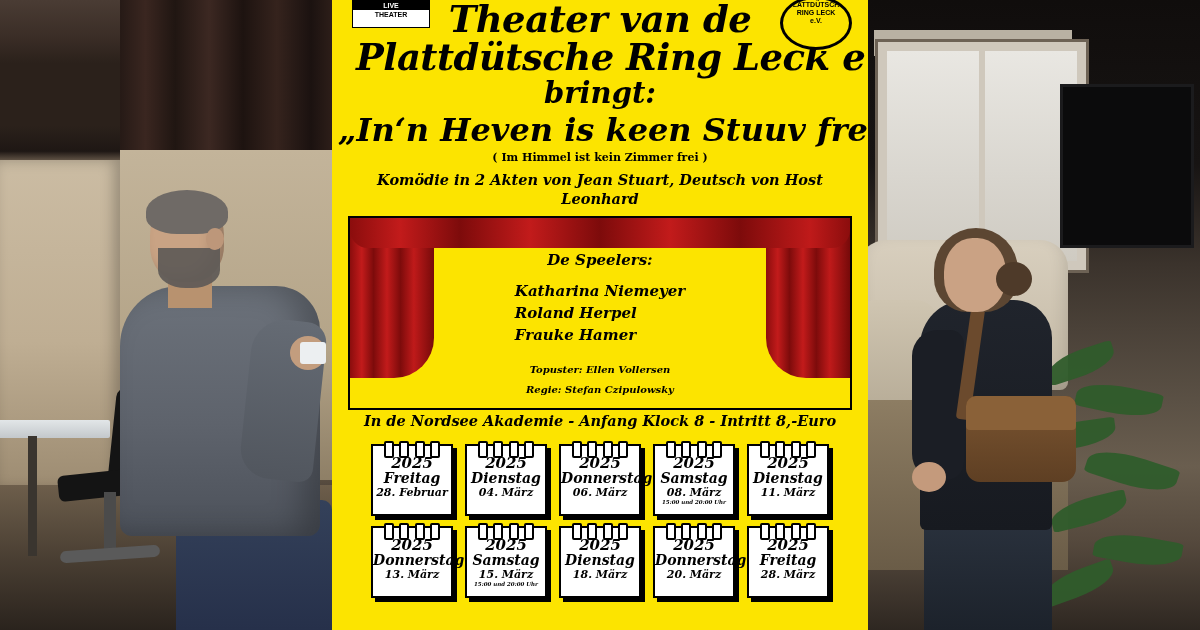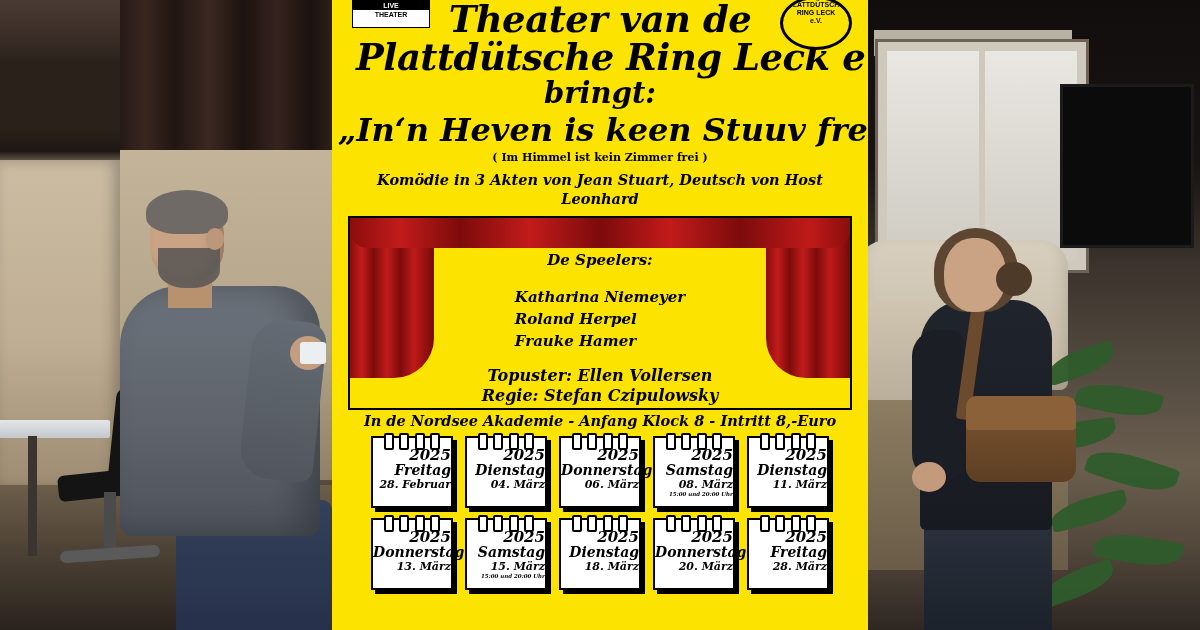--- a/index.html
+++ b/index.html
@@ -315,37 +315,36 @@
   }
   .stage-inner {
     position: relative;
     padding-top: 30px;
     font-family: "DejaVu Serif", serif;
     font-weight: bold; font-style: italic;
   }
   .speelers-label { font-size: 15px; line-height: 24px; }
   .cast {
     display: flex; justify-content: center; gap: 34px;
-    margin-top: 14px;
+    margin-top: 8px;
     font-size: 15px; line-height: 22px;
   }
   .cast-col { text-align: left; }
   .crew {
     margin-top: 14px;
-    font-size: 16px; line-height: 20px;
+    font-size: 10px; line-height: 20px;
   }
   .venue {
     font-family: "DejaVu Serif", serif;
     font-weight: bold; font-style: italic;
     font-size: 14.5px; line-height: 22px;
   }
   .dates {
-    margin-top: 4px;
+    margin-top: 12px;
     padding: 0 14px;
-    text-align: right;
   }
   .date-row {
     display: flex; justify-content: center; gap: 12px;
     margin-bottom: 10px;
   }
   .cal {
     position: relative;
     width: 82px; height: 72px;
     background: #fff;
     border: 2px solid #000;
@@ -438,21 +437,21 @@
       <div>PLATTDÜTSCHE</div>
       <div>RING LECK</div>
       <div>e.V.</div>
     </div>
 
     <div class="poster-title1 l1">Theater van de</div>
     <div class="poster-title1">Plattdütsche Ring Leck e.V.</div>
     <div class="poster-bringt">bringt:</div>
     <div class="poster-play">„In‘n Heven is keen Stuuv free“</div>
     <div class="poster-play-sub">( Im Himmel ist kein Zimmer frei )</div>
-    <div class="poster-credit">Komödie in 3 Akten von Jean Stuart, Deutsch von Host Leonhard</div>
+    <div class="poster-credit">Komödie in 2 Akten von Jean Stuart, Deutsch von Host Leonhard</div>
 
     <div class="stage-box">
       <div class="curtain l"></div>
       <div class="curtain r"></div>
       <div class="valance"></div>
       <div class="stage-inner">
         <div class="speelers-label">De Speelers:</div>
         <div class="cast">
           <div class="cast-col">
             <div>Katharina Niemeyer</div>

